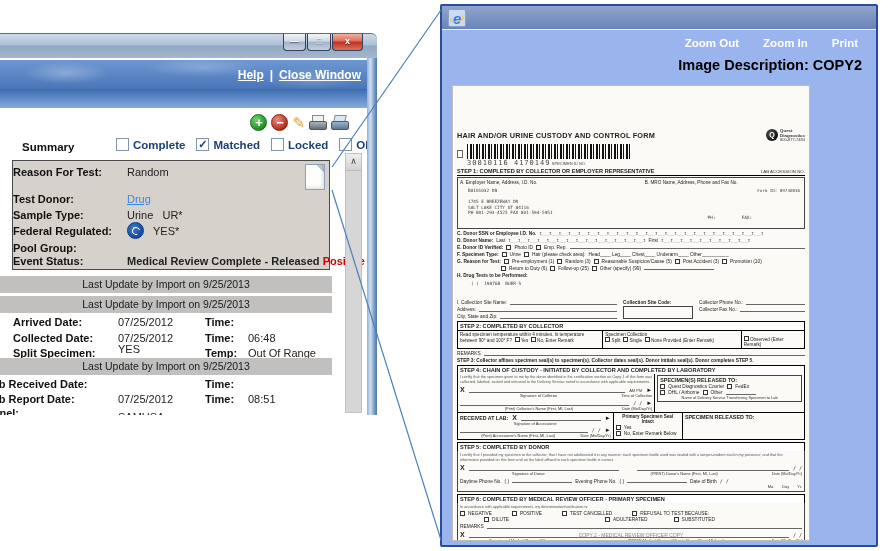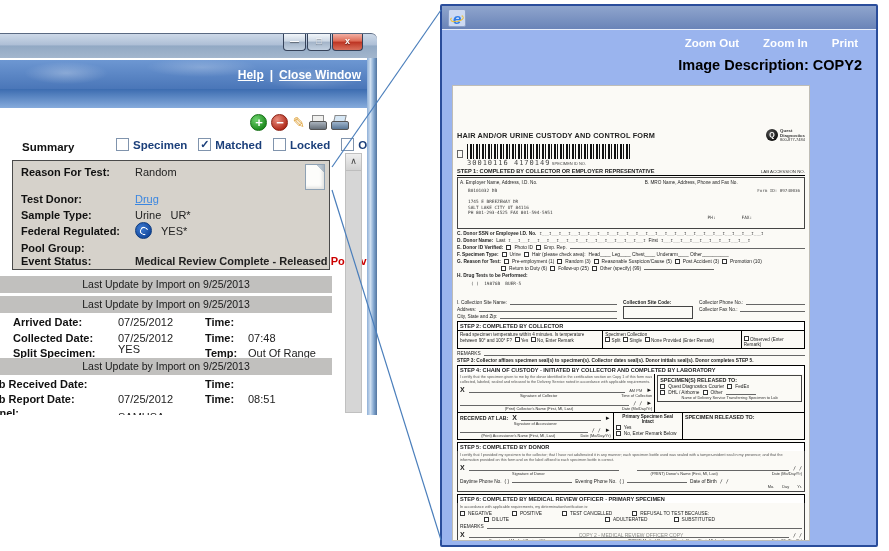--- a/index.html
+++ b/index.html
@@ -49,21 +49,21 @@
 
   .summary-label { position:absolute; left:22px; top:83px; font-size:11.5px; font-weight:bold; color:#111; }
   .flags { position:absolute; left:116px; top:80px; display:flex; gap:11px; }
   .flag { display:flex; align-items:center; gap:4px; cursor:pointer; }
   .flag .box { width:13px; height:13px; background:#fff; border:1px solid #8094ad; font-size:11px;
     line-height:11px; text-align:center; color:#1b3f7a; font-weight:bold; }
   .flag .lbl { color:#1b3f7a; font-weight:bold; font-size:11.5px; }
 
   .summary-box { position:absolute; left:12px; top:102px; width:318px; height:110px;
     background:#d6d2cb; border:1px solid #4a4a4a; font-size:11px; }
-  .sb-row { position:absolute; left:8px; }
+  .sb-row { position:absolute; left:0; }
   .sb-lab { font-weight:bold; color:#111; }
   .sb-val { position:absolute; left:114px; top:0; color:#222; white-space:nowrap; }
   .link { color:#3a86e0; text-decoration:underline; cursor:pointer; }
   .red { color:#cc0000; }
   .docpage { position:absolute; right:4px; top:3px; width:20px; height:26px; cursor:pointer;
     background:linear-gradient(225deg,#b9c6d2 0 5px,#fdfdfb 5px); border:1px solid #8fa2b4;
     box-shadow:inset -2px -2px 3px rgba(0,0,0,.10); }
   .dot-icon { position:absolute; left:114px; top:-3px; width:17px; height:17px; border-radius:50%;
     background:radial-gradient(circle at 35% 35%, #3d7ad1, #12479c 75%); border:1px solid #0c3a7e; }
   .dot-icon .swirl { position:absolute; left:3.5px; top:3.5px; width:8px; height:8px;
@@ -192,21 +192,21 @@
       <div class="printer fax">
           <div class="ppaper"></div>
           <div class="pbody"></div>
         </div>
     </div>
 
     <div class="summary-label">Summary</div>
     <div class="flags">
       <div class="flag">
         <span class="box"></span>
-        <span class="lbl">Specimen</span>
+        <span class="lbl">Complete</span>
       </div>
       <div class="flag">
         <span class="box">✓</span>
         <span class="lbl">Matched</span>
       </div>
       <div class="flag">
         <span class="box"></span>
         <span class="lbl">Locked</span>
       </div>
       <div class="flag">
@@ -254,21 +254,21 @@
     <div class="drow" style="top:258px;">
       <span class="l" style="left:13px;">Arrived Date:</span>
       <span class="v">07/25/2012</span>
       <span class="t">Time:</span>
       <span class="tv"></span>
     </div>
     <div class="drow" style="top:274px;">
       <span class="l" style="left:13px;">Collected Date:</span>
       <span class="v">07/25/2012</span>
       <span class="t">Time:</span>
-      <span class="tv">07:48</span>
+      <span class="tv">06:48</span>
     </div>
     <div class="drow" style="top:289px;">
       <span class="l" style="left:13px;">Split Specimen:</span>
       <span class="v" style="top:-4px;">YES</span>
       <span class="t red">Temp:</span>
       <span class="tv">Out Of Range</span>
     </div>
 
     <div class="gbar" style="top:300px;">Last Update by Import on 9/25/2013</div>
 

